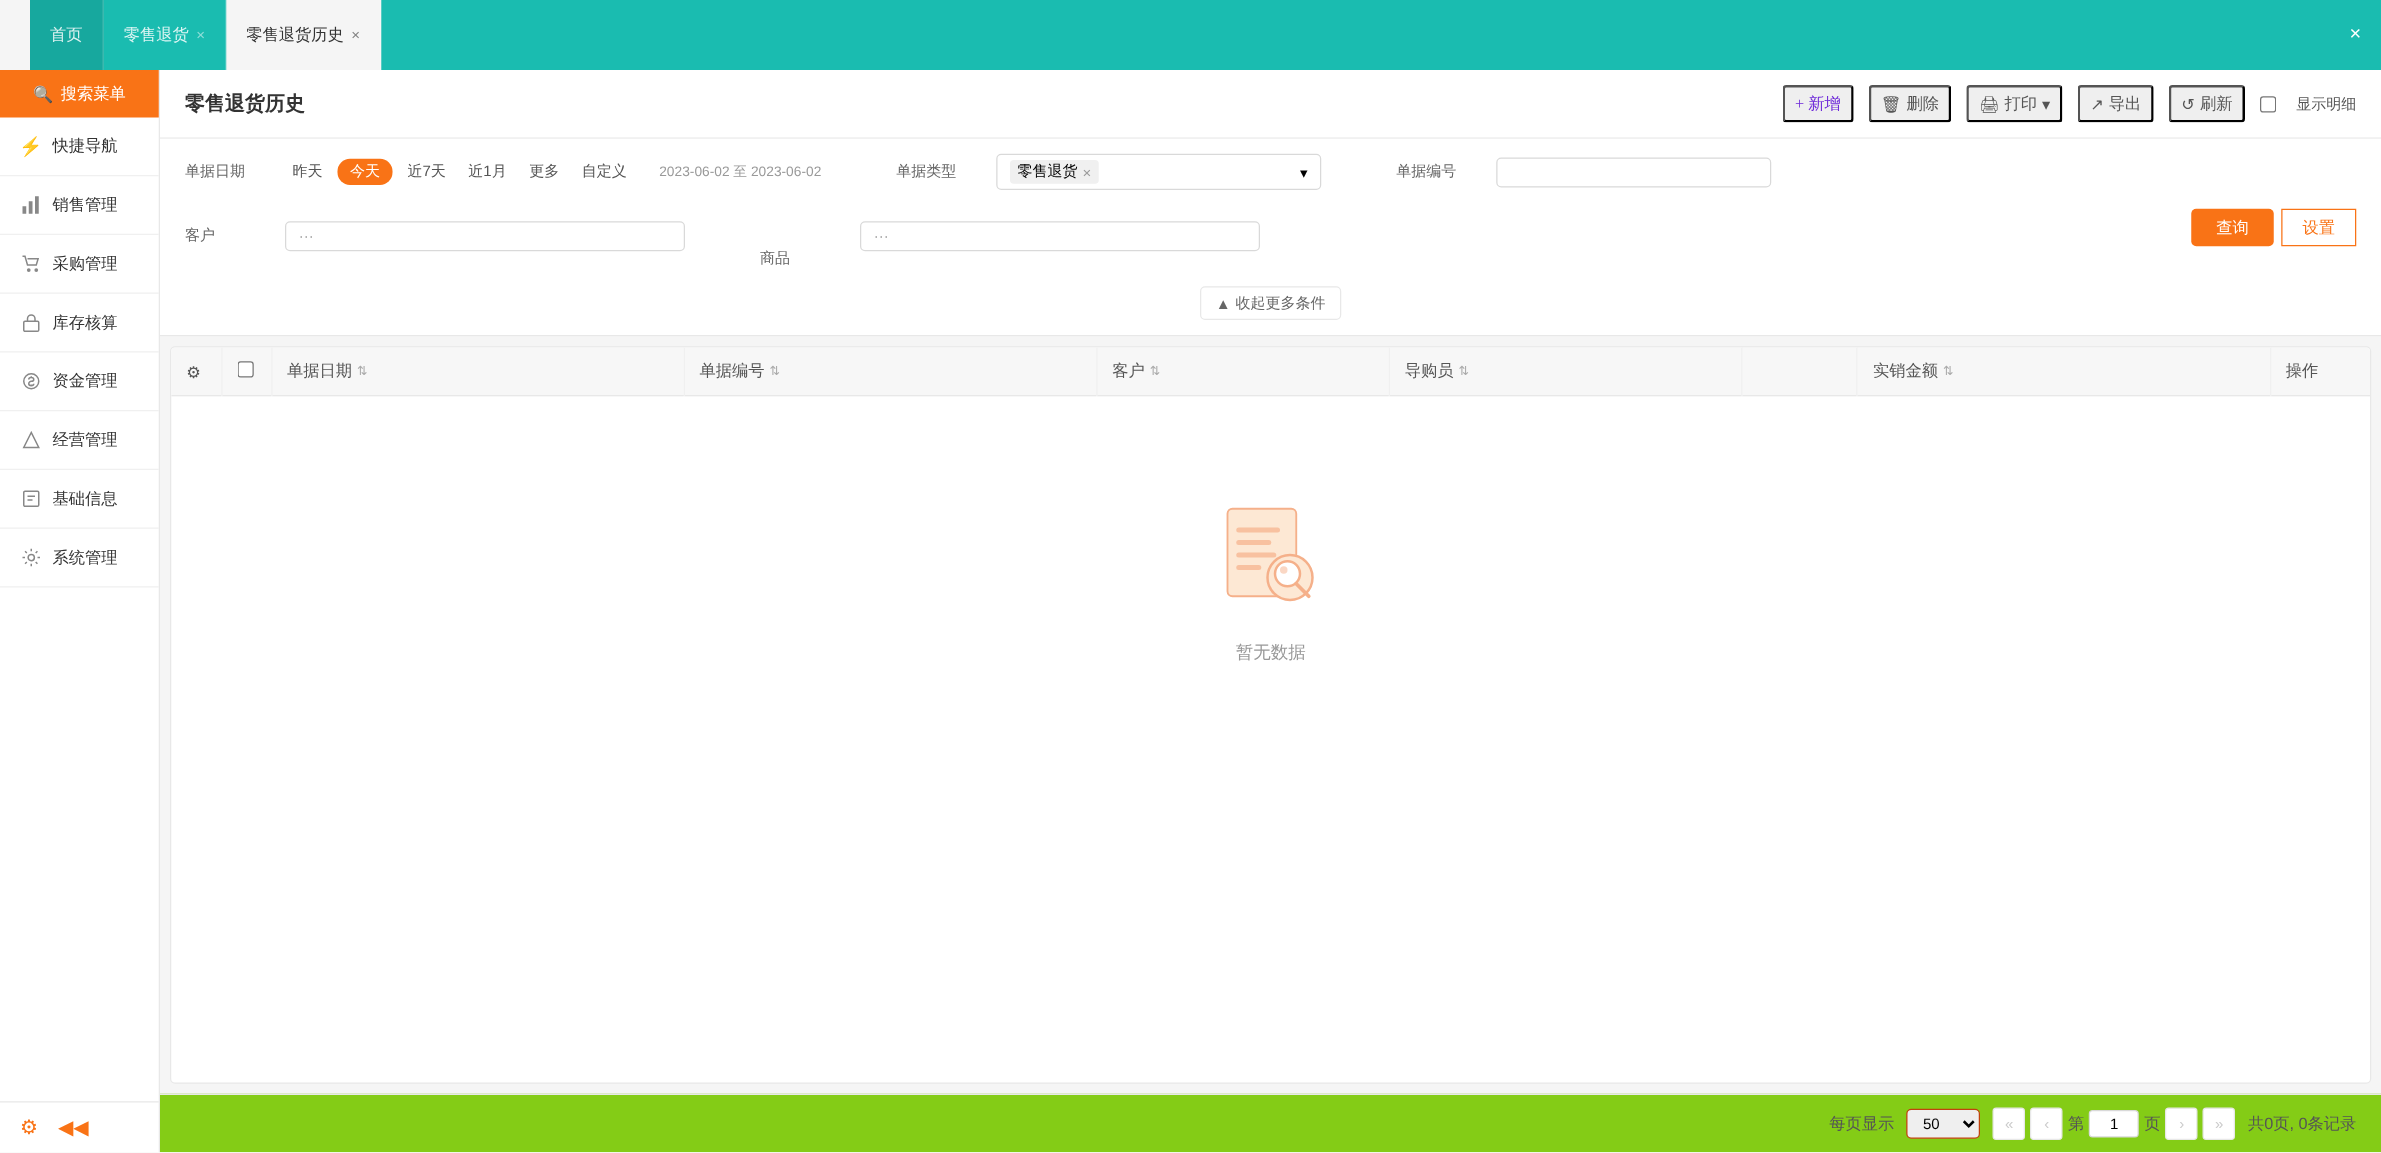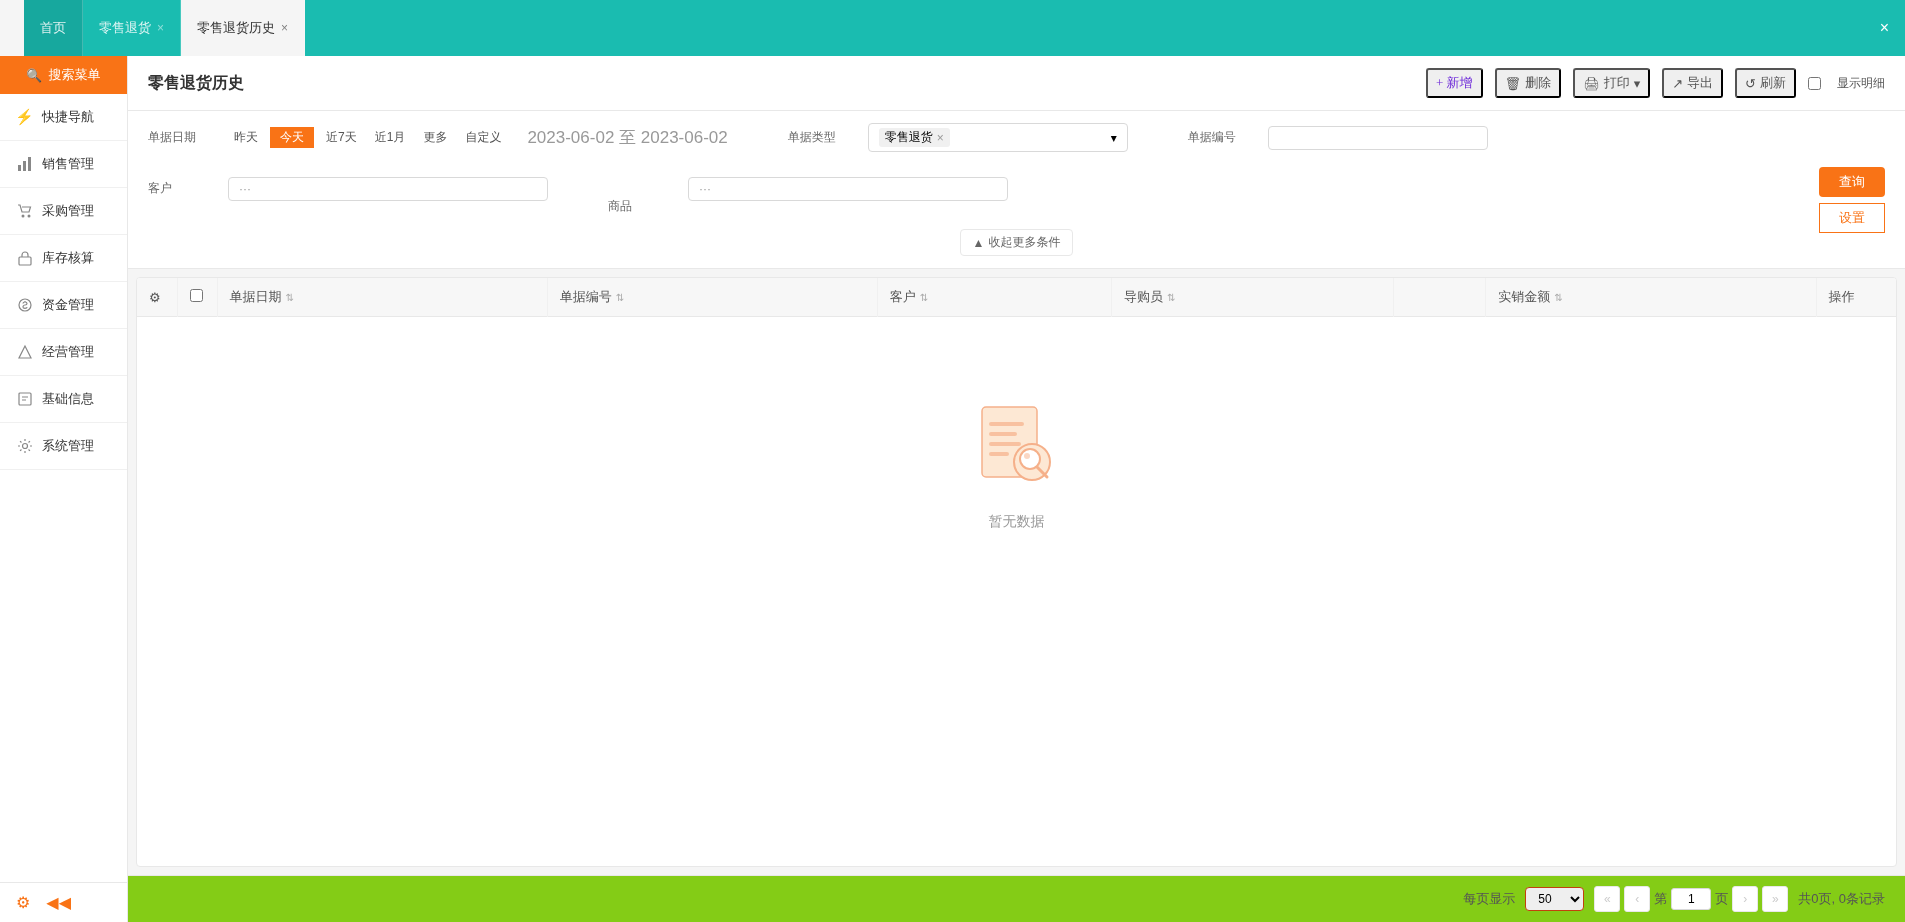--- a/index.html
+++ b/index.html
@@ -202,25 +202,25 @@
     }
     .date-btn {
       padding: 2px 6px;
       border-radius: 3px;
       cursor: pointer;
       color: #555;
     }
     .date-btn.active {
       background: #f97316;
       color: white;
-      border-radius: 0;
+      border-radius: 10px;
       padding: 2px 10px;
     }
     .date-range {
-      font-size: 17px;
+      font-size: 11px;
       color: #999;
     }
     .filter-select {
       display: flex;
       align-items: center;
       gap: 6px;
       min-width: 200px;
       border: 1px solid #d9d9d9;
       border-radius: 4px;
       padding: 4px 10px;
@@ -540,21 +540,21 @@
         </div>
       </div>
 
       <div style="display:flex; justify-content:center;">
         <button class="collapse-btn">
           <span>▲</span>
           <span>收起更多条件</span>
         </button>
       </div>
 
-      <div style="position:absolute; right:20px; top:56px; display:flex; flex-direction:column; gap:6px;">
+      <div style="position:absolute; right:20px; top:56px; display:flex; flex-direction:row; gap:6px;">
         <button class="btn-query">查询</button>
         <button class="btn-settings">设置</button>
       </div>
     </div>
 
     <div class="table-area">
       <table class="data-table">
         <thead>
           <tr>
             <th style="width:40px;">

